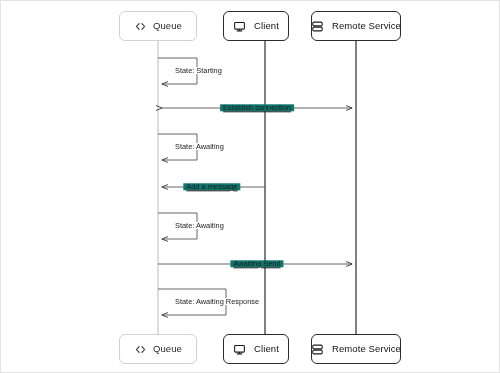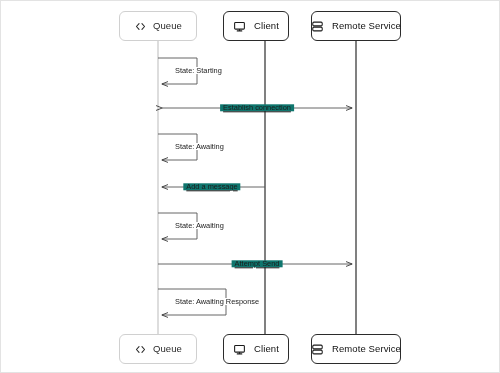--- a/index.html
+++ b/index.html
@@ -201,17 +201,17 @@
   <div class="state-label" style="left:172px; top:66px;">State: Starting</div>
 
   <div class="msg-label" style="left:256px; top:107px;">Establish connection</div>
 
   <div class="state-label" style="left:172px; top:142px;">State: Awaiting</div>
 
   <div class="msg-label" style="left:211px; top:186px;">Add a message</div>
 
   <div class="state-label" style="left:172px; top:221px;">State: Awaiting</div>
 
-  <div class="msg-label" style="left:256px; top:263px;">Attempt Send</div>
+  <div class="msg-label" style="left:256px; top:263px;">Awaiting Send</div>
 
   <div class="state-label" style="left:172px; top:297px;">State: Awaiting Response</div>
 
 </div>
 
 </body></html>

